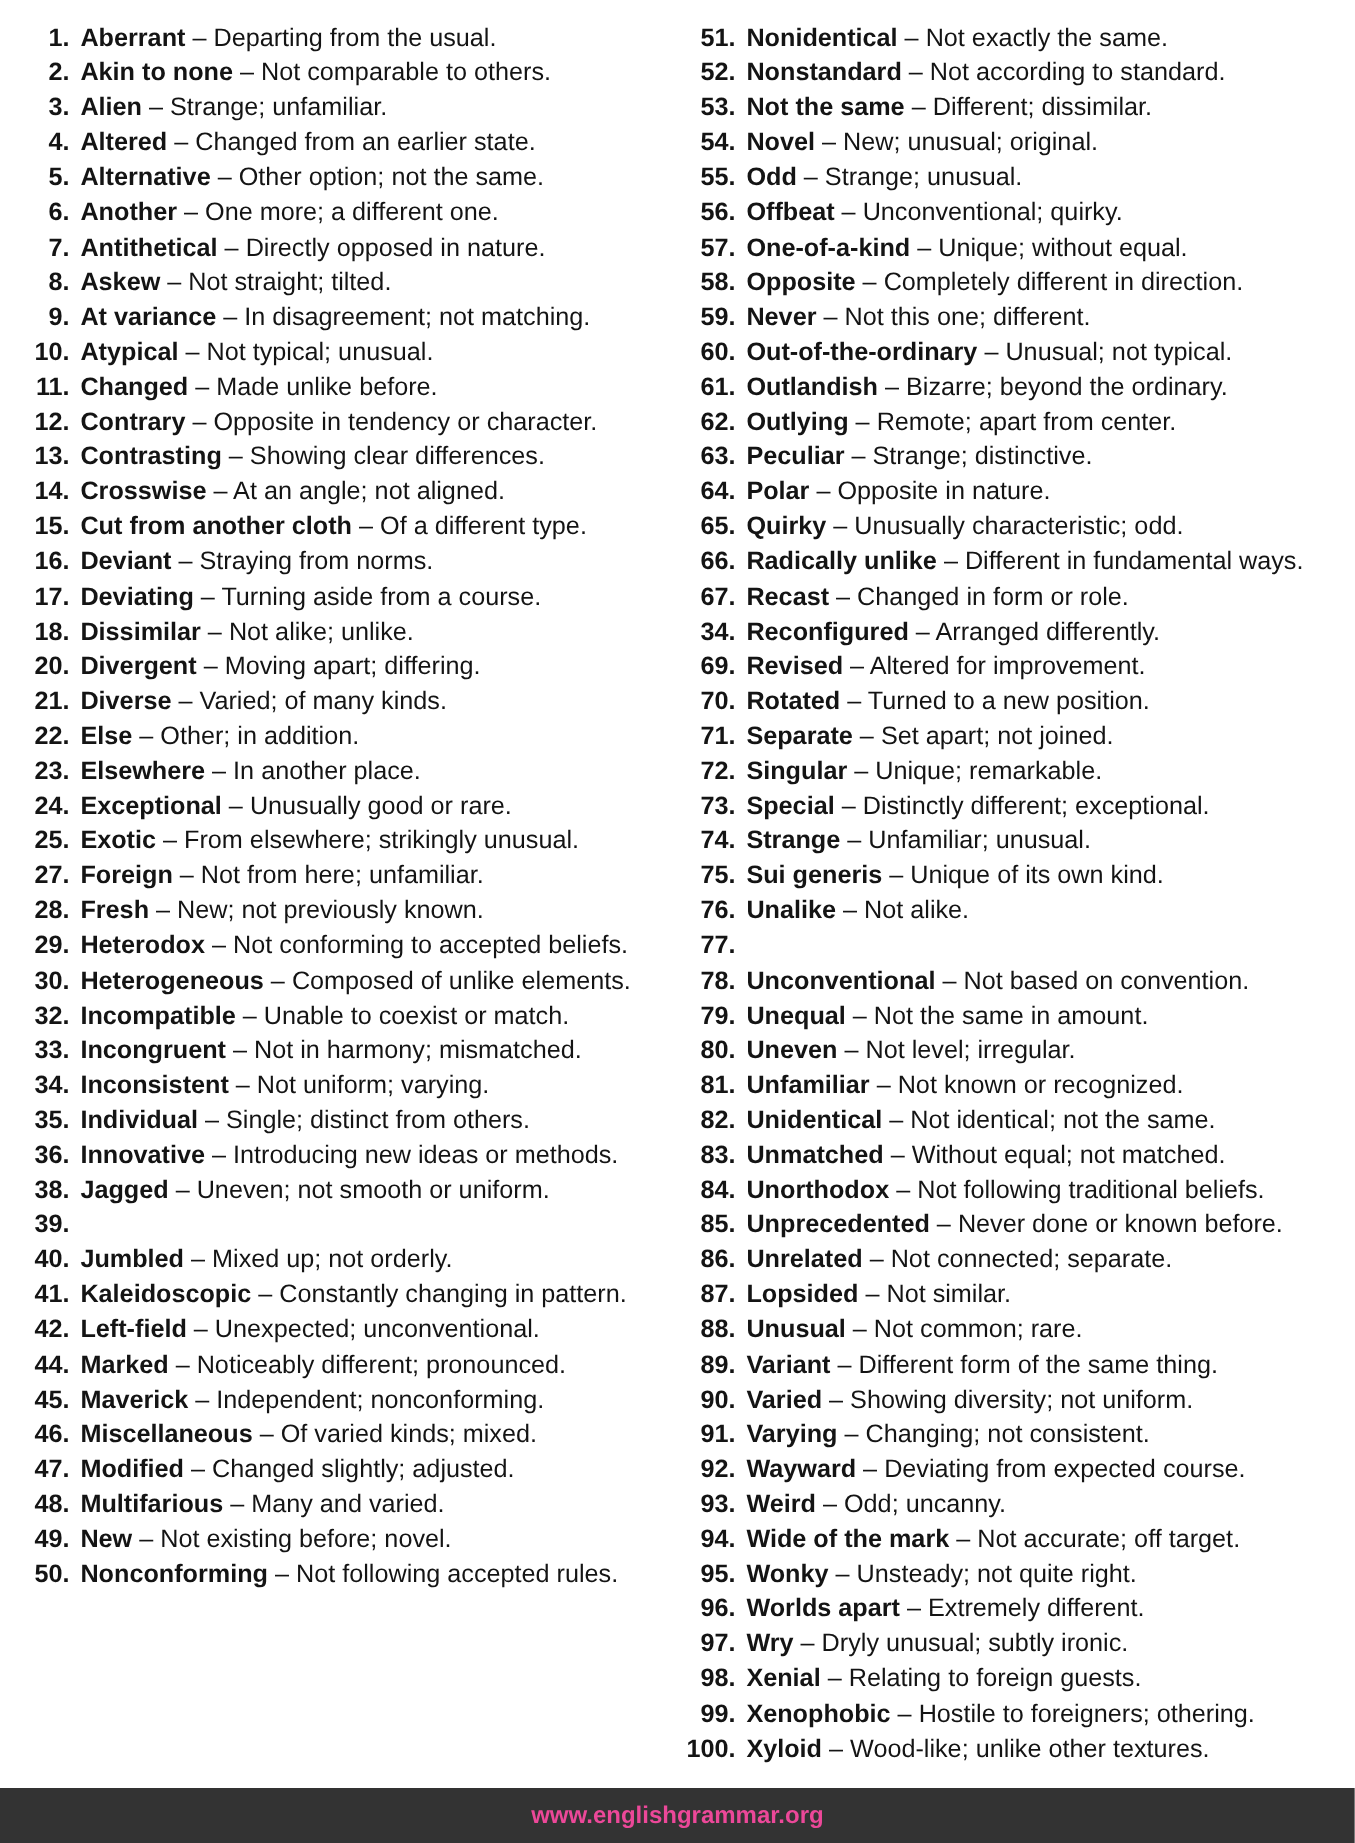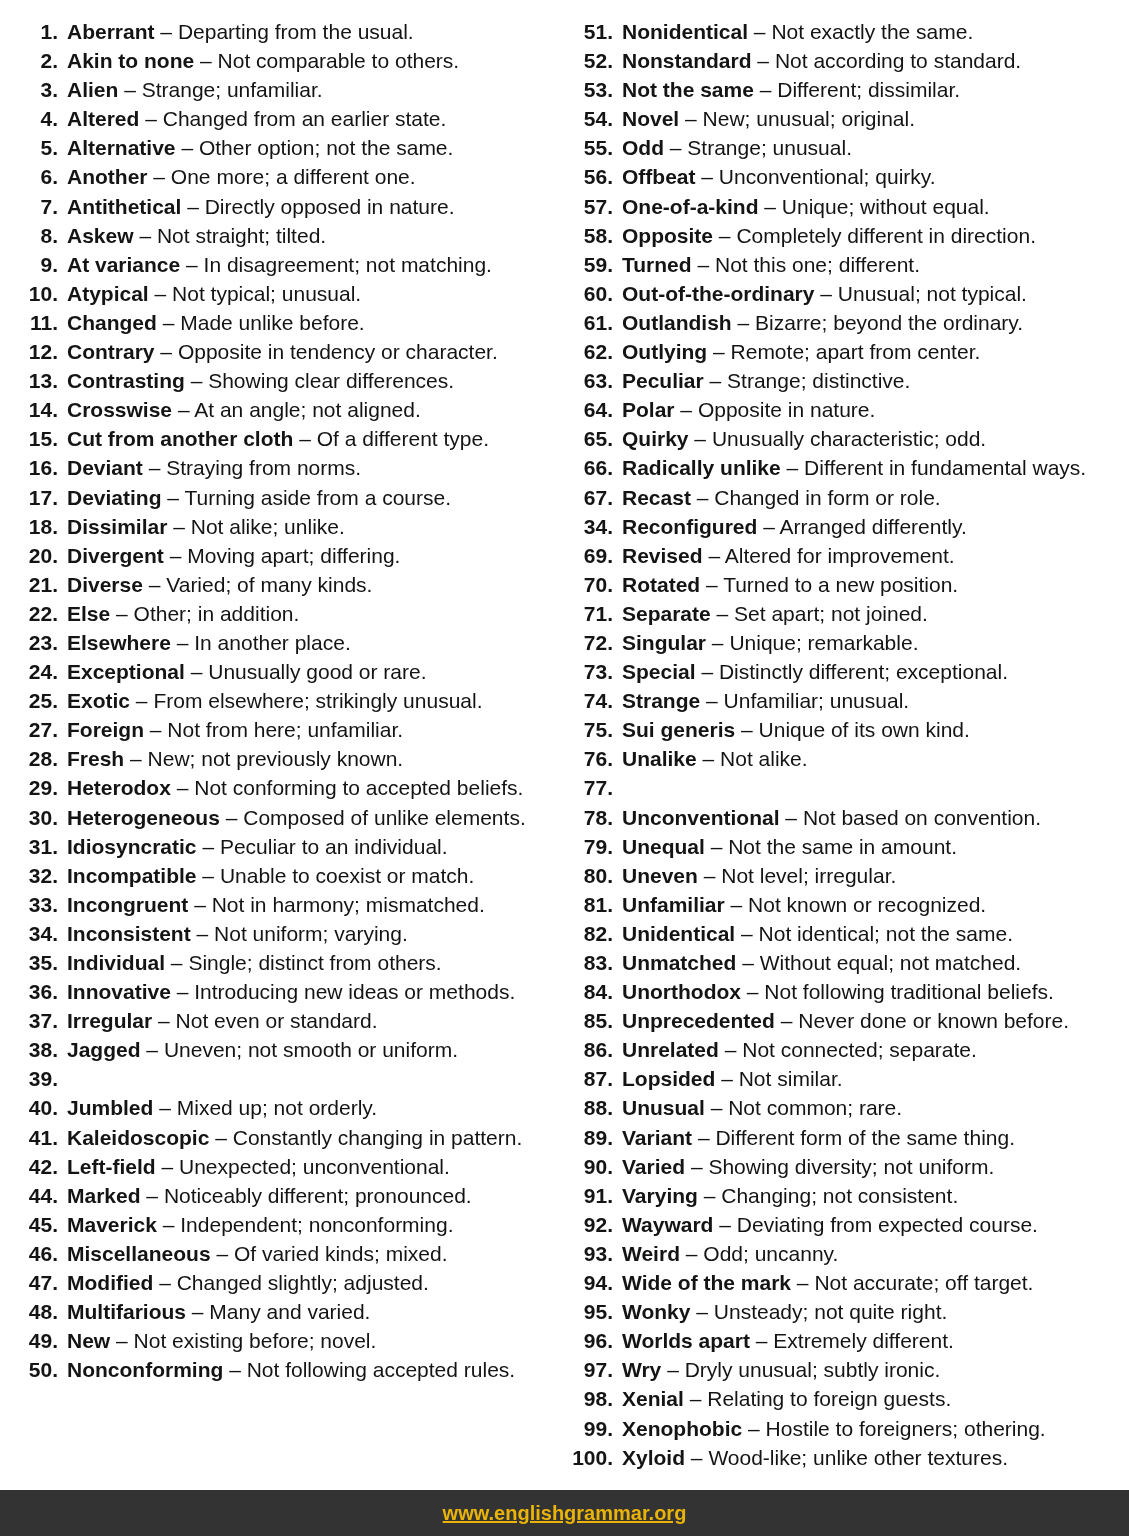--- a/index.html
+++ b/index.html
@@ -59,24 +59,23 @@
     left: 0;
     bottom: 0;
     width: 100%;
     height: 46px;
     background: #333333;
     display: flex;
     align-items: center;
     justify-content: center;
   }
   footer.bar .url {
-    color: #eab308;
+    color: #ec4899;
     font-weight: 700;
     font-size: 20px;
-    text-decoration: underline;
   }
 </style>
 </head>
 <body>
 
 <main class="page">
   <section class="columns">
     <div class="col left" id="col-left">
         <div class="item">
           <span class="num">1.</span>
@@ -184,48 +183,40 @@
         </div>
         <div class="item">
           <span class="num">29.</span>
           <span class="body"><span class="term">Heterodox</span><span class="sep"> – </span><span class="def">Not conforming to accepted beliefs.</span></span>
         </div>
         <div class="item">
           <span class="num">30.</span>
           <span class="body"><span class="term">Heterogeneous</span><span class="sep"> – </span><span class="def">Composed of unlike elements.</span></span>
         </div>
         <div class="item">
-          <span class="num">31.</span>
-          <span class="body"><span class="term">Idiosyncratic</span><span class="sep"> – </span><span class="def">Peculiar to an individual.</span></span>
-        </div>
-        <div class="item">
           <span class="num">32.</span>
           <span class="body"><span class="term">Incompatible</span><span class="sep"> – </span><span class="def">Unable to coexist or match.</span></span>
         </div>
         <div class="item">
           <span class="num">33.</span>
           <span class="body"><span class="term">Incongruent</span><span class="sep"> – </span><span class="def">Not in harmony; mismatched.</span></span>
         </div>
         <div class="item">
           <span class="num">34.</span>
           <span class="body"><span class="term">Inconsistent</span><span class="sep"> – </span><span class="def">Not uniform; varying.</span></span>
         </div>
         <div class="item">
           <span class="num">35.</span>
           <span class="body"><span class="term">Individual</span><span class="sep"> – </span><span class="def">Single; distinct from others.</span></span>
         </div>
         <div class="item">
           <span class="num">36.</span>
           <span class="body"><span class="term">Innovative</span><span class="sep"> – </span><span class="def">Introducing new ideas or methods.</span></span>
         </div>
         <div class="item">
-          <span class="num">37.</span>
-          <span class="body"><span class="term">Irregular</span><span class="sep"> – </span><span class="def">Not even or standard.</span></span>
-        </div>
-        <div class="item">
           <span class="num">38.</span>
           <span class="body"><span class="term">Jagged</span><span class="sep"> – </span><span class="def">Uneven; not smooth or uniform.</span></span>
         </div>
         <div class="item">
           <span class="num">39.</span>
         </div>
         <div class="item">
           <span class="num">40.</span>
           <span class="body"><span class="term">Jumbled</span><span class="sep"> – </span><span class="def">Mixed up; not orderly.</span></span>
         </div>
@@ -294,21 +285,21 @@
         <div class="item">
           <span class="num">57.</span>
           <span class="body"><span class="term">One-of-a-kind</span><span class="sep"> – </span><span class="def">Unique; without equal.</span></span>
         </div>
         <div class="item">
           <span class="num">58.</span>
           <span class="body"><span class="term">Opposite</span><span class="sep"> – </span><span class="def">Completely different in direction.</span></span>
         </div>
         <div class="item">
           <span class="num">59.</span>
-          <span class="body"><span class="term">Turned</span><span class="sep"> – </span><span class="def">Not this one; different.</span></span>
+          <span class="body"><span class="term">Never</span><span class="sep"> – </span><span class="def">Not this one; different.</span></span>
         </div>
         <div class="item">
           <span class="num">60.</span>
           <span class="body"><span class="term">Out-of-the-ordinary</span><span class="sep"> – </span><span class="def">Unusual; not typical.</span></span>
         </div>
         <div class="item">
           <span class="num">61.</span>
           <span class="body"><span class="term">Outlandish</span><span class="sep"> – </span><span class="def">Bizarre; beyond the ordinary.</span></span>
         </div>
         <div class="item">

